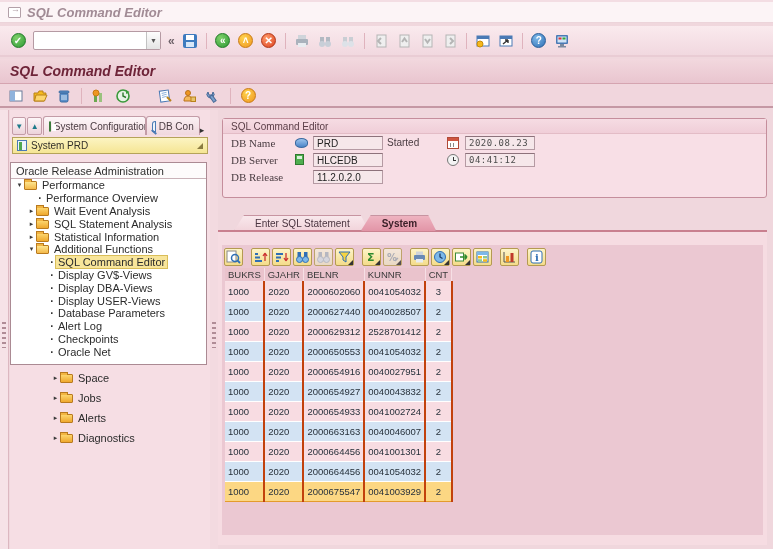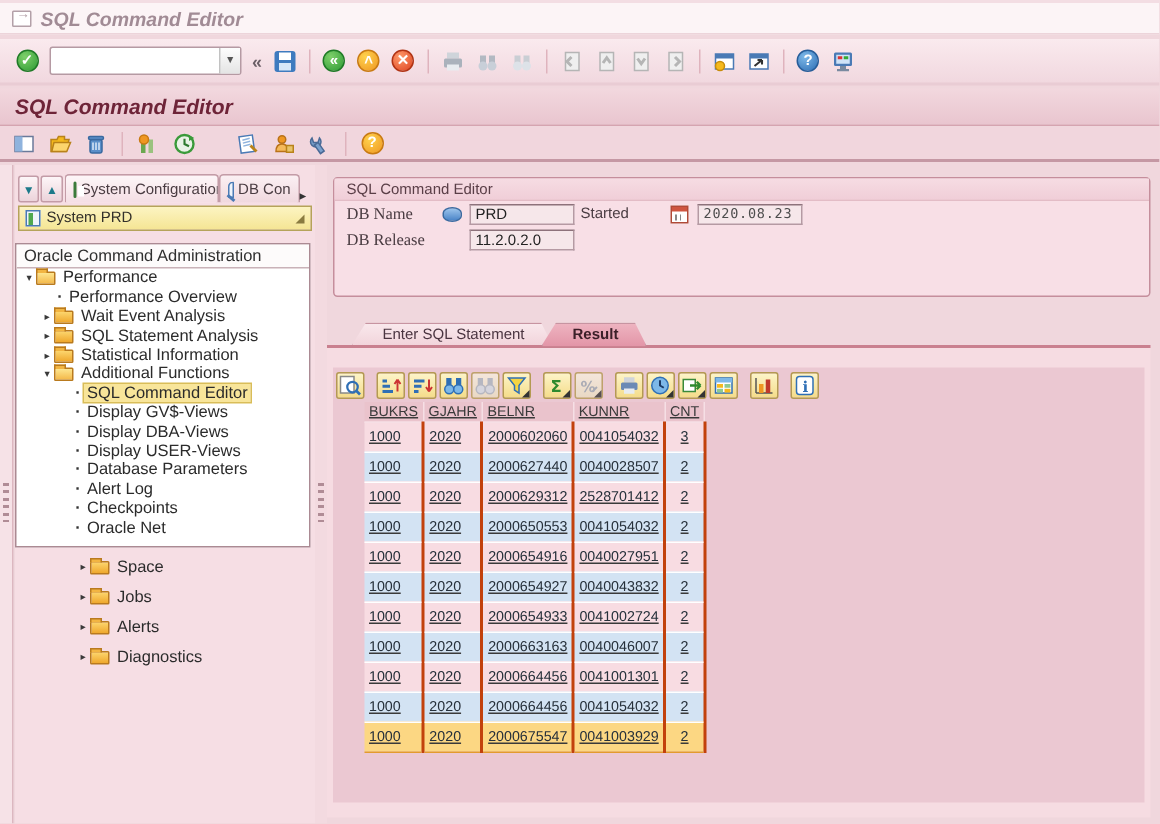--- a/index.html
+++ b/index.html
@@ -139,21 +139,21 @@
   .abtn { width:19px; height:18px; border:1px solid #b49a52; border-radius:2px;
     background:linear-gradient(#fdf4c8,#f4dc8a); display:flex; align-items:center; justify-content:center;
     position:relative; }
   .abtn.dd::after { content:''; position:absolute; right:0px; bottom:0px; width:0; height:0;
     border-left:5px solid transparent; border-bottom:5px solid #333; }
   .abtn.dis { background:linear-gradient(#f6eedd,#e9ddc2); opacity:.8; }
   .agap { width:4px; }
   svg { display:block; }
 
   
-  table.alv { border-collapse:collapse; margin-left:21px; table-layout:fixed; font-size:9.5px;text-decoration:underline; }
+  table.alv { border-collapse:collapse; margin-left:3px; table-layout:fixed; font-size:9.5px; }
   table.alv th { background:#eac3cc; color:#3a3a3a; font-weight:normal; text-align:left;
     border-right:1px solid #f6dfe5; border-bottom:1px solid #f6dfe5; height:13px; padding:0 3px; white-space:nowrap;}
   table.alv td { height:13px; padding:4px 3px; border-right:2px solid #c2410c; border-bottom:1px solid #fff;
     color:#26303a; white-space:nowrap; }
   tr.rp td { background:#f8dce2; }
   tr.rb td { background:#d3e3f3; }
   tr.rsel td { background:#fcd783; border-bottom:1px solid #e39b2d; border-top:1px solid #e39b2d; }
   td.c-cnt, th.c-cnt { text-align:center; }
 </style>
 </head>
@@ -393,21 +393,21 @@
       </span>
       <span class="scrollarrow">▸</span>
     </div>
     <div class="syscombo">
       <span class="mi-sys"></span>
       <span>System PRD</span>
       <span class="corner"></span>
     </div>
 
     <div class="treebox">
-      <div class="treetitle">Oracle Command Administration</div>
+      <div class="treetitle">Oracle Release Administration</div>
       <div>
           <div class="tree-row lvl0">
             <span class="exp">▾</span>
             <span class="fold open"></span>
             <span class="tlabel">Performance</span>
           </div>
           <div class="tree-row lvl1">
             <span class="exp"></span>
             <span class="dotb">·</span>
             <span class="tlabel">Performance Overview</span>
@@ -511,29 +511,41 @@
             <span class="i-db"></span>
           </span>
         <span class="finput">PRD</span>
         <span class="flabel2">Started</span>
         <span class="ficon">
             <span class="i-cal"></span>
           </span>
         <span class="finput fmono">2020.08.23</span>
       </div>
       <div class="frow">
+        <span class="flabel">DB Server</span>
+        <span class="ficon">
+            <span class="i-server"></span>
+          </span>
+        <span class="finput">HLCEDB</span>
+        <span class="flabel2"></span>
+        <span class="ficon">
+            <span class="i-clock"></span>
+          </span>
+        <span class="finput fmono">04:41:12</span>
+      </div>
+      <div class="frow">
         <span class="flabel">DB Release</span>
         <span class="ficon"></span>
         <span class="finput">11.2.0.2.0</span>
       </div>
     </div>
 
     <div class="tabstrip">
       <span class="ctab">Enter SQL Statement</span>
-      <span class="ctab active">Result</span>
+      <span class="ctab active">System</span>
     </div>
 
     <div class="tabcontent">
       <div class="gridarea">
         <div class="alvbar">
           <span class="abtn">
               <svg width="15" height="14">
                 <rect x="1" y="1" width="9" height="11" fill="#fff" stroke="#888"></rect>
                 <circle cx="9" cy="8" r="3.5" fill="none" stroke="#2f6fb5" stroke-width="1.5"></circle>
                 <path d="M11.5 10.5 L14 13" stroke="#2f6fb5" stroke-width="1.8"></path>

